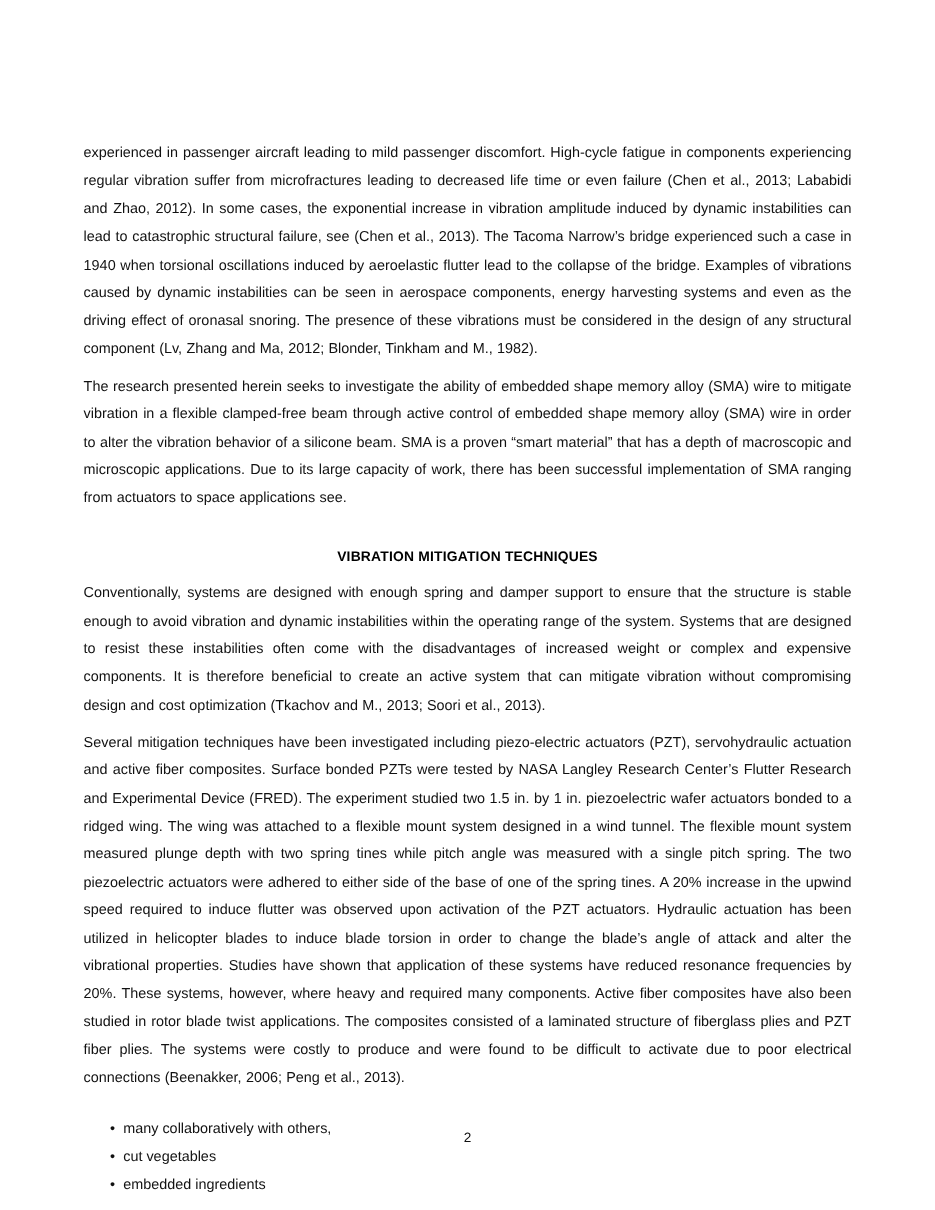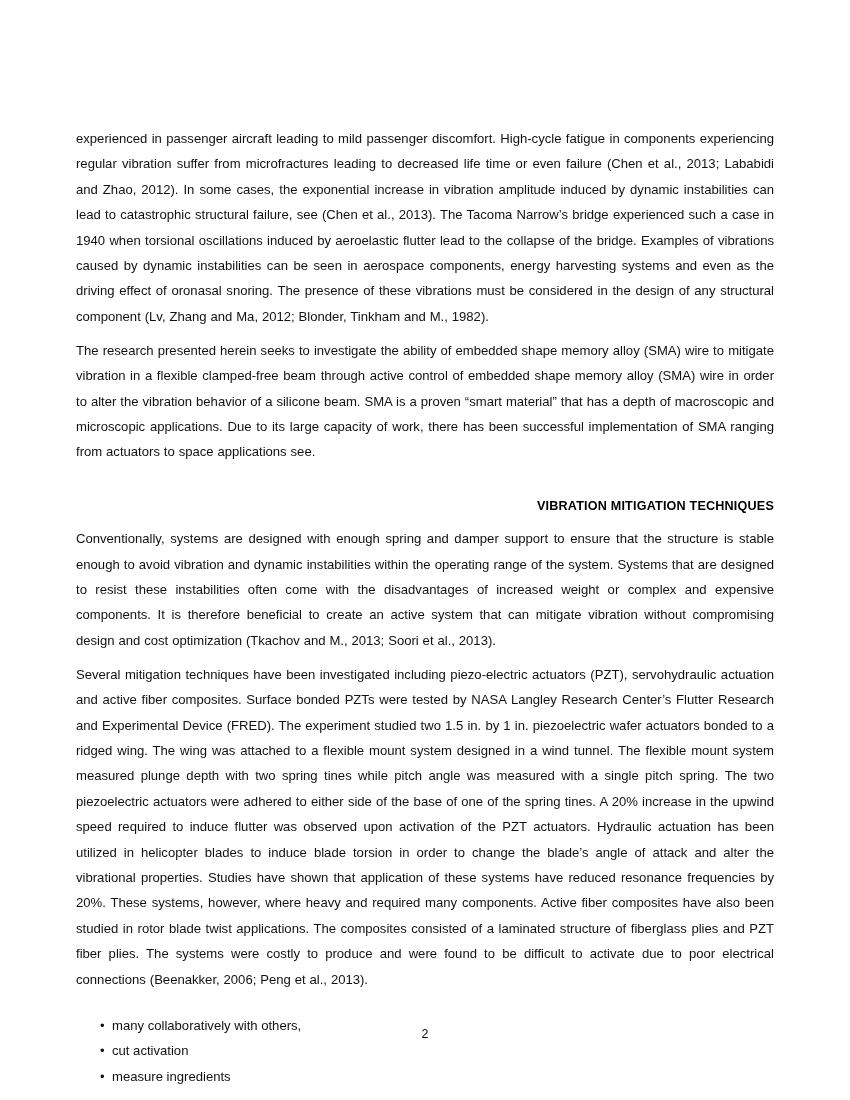--- a/index.html
+++ b/index.html
@@ -49,21 +49,21 @@
     margin-bottom: 0;
   }
 
   .section-heading {
     font-size: 12.6px;
     line-height: 25.4px;
     font-weight: bold;
     letter-spacing: 0.015em;
     color: #000000;
     margin: 29px 0 7px 0;
-    text-align: right;
+    text-align: center;
   }
 
   .bullet-list {
     list-style: none;
     margin: 21px 0 0 0;
     padding: 0;
   }
 
   .bullet-item {
     position: relative;
@@ -110,25 +110,25 @@
 
     <p class="para">Several mitigation techniques have been investigated including piezo-electric actuators (PZT), servohydraulic actuation and active fiber composites. Surface bonded PZTs were tested by NASA Langley Research Center’s Flutter Research and Experimental Device (FRED). The experiment studied two 1.5 in. by 1 in. piezoelectric wafer actuators bonded to a ridged wing. The wing was attached to a flexible mount system designed in a wind tunnel. The flexible mount system measured plunge depth with two spring tines while pitch angle was measured with a single pitch spring. The two piezoelectric actuators were adhered to either side of the base of one of the spring tines. A 20% increase in the upwind speed required to induce flutter was observed upon activation of the PZT actuators. Hydraulic actuation has been utilized in helicopter blades to induce blade torsion in order to change the blade’s angle of attack and alter the vibrational properties.  Studies have shown that application of these systems have reduced resonance frequencies by 20%. These systems, however, where heavy and required many components. Active fiber composites have also been studied in rotor blade twist applications.  The composites consisted of a laminated structure of fiberglass plies and PZT fiber plies. The systems were costly to produce and were found to be difficult to activate due to poor electrical connections (Beenakker, 2006; Peng et al., 2013).</p>
 
     <ul class="bullet-list">
       <li class="bullet-item">
         <span class="marker">•</span>
         <span>many collaboratively with others,</span>
       </li>
       <li class="bullet-item">
         <span class="marker">•</span>
-        <span>cut activation</span>
+        <span>cut vegetables</span>
       </li>
       <li class="bullet-item">
         <span class="marker">•</span>
-        <span>measure ingredients</span>
+        <span>embedded ingredients</span>
       </li>
     </ul>
 
   </div>
 
   <div class="page-number">2</div>
 
 </div>
 
 </body></html>

